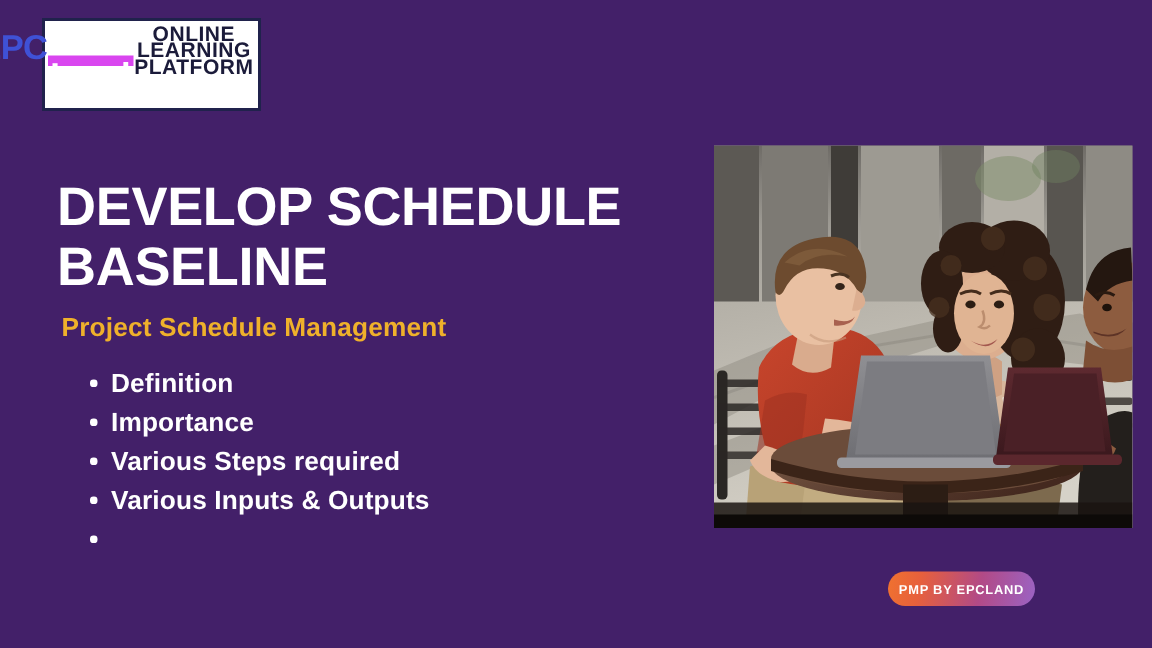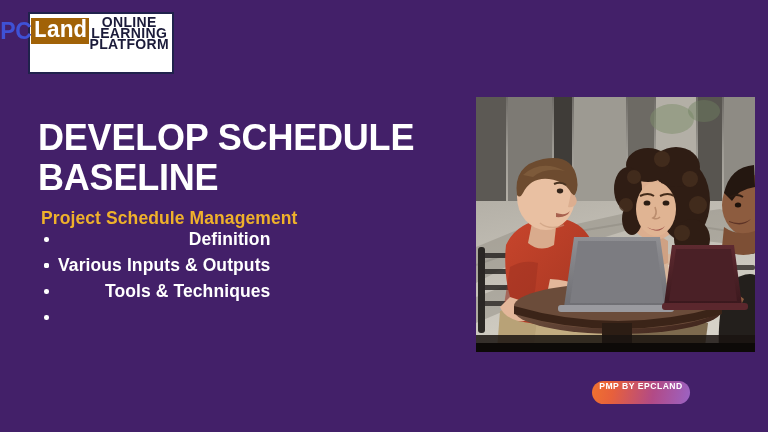--- a/index.html
+++ b/index.html
@@ -41,26 +41,27 @@
   }
   .logo-epc {
     color: #3f51d6;
     font-size: 23px;
     font-weight: bold;
     letter-spacing: -0.5px;
     font-family: "Liberation Sans", sans-serif;
   }
   .logo-land {
     color: #ffffff;
-    background: #a16207;
+    background: #d946ef;
     font-size: 23px;
     font-weight: bold;
     letter-spacing: -0.5px;
     padding: 0 3px 0 2px;
-    font-family: Liberation Mono, monospace;
+    font-family: Liberation Sans, sans-serif;
+    margin-top: 19px;
   }
   .logo-tagline {
     text-align: center;
     color: #1b1b3a;
     font-size: 14px;
     font-weight: bold;
     letter-spacing: 0.35px;
     line-height: 11px;
     font-family: "Liberation Sans", sans-serif;
   }
@@ -102,24 +103,23 @@
     font-weight: bold;
     letter-spacing: 0.1px;
     font-family: "Liberation Sans", sans-serif;
   }
 
   
   .bullets {
     position: absolute;
     left: 43px;
     top: 226px;
-    margin: 0;
+    margin: 16px;
     padding: 0;
     list-style: none;
-    text-align: right;
   }
   .bullets li {
     position: relative;
     color: #ffffff;
     font-size: 17.5px;
     font-weight: bold;
     line-height: 26px;
     padding-left: 15px;
     letter-spacing: 0.1px;
     font-family: "Liberation Sans", sans-serif;
@@ -153,20 +153,21 @@
     top: 381px;
     width: 98px;
     height: 23px;
     border-radius: 12px;
     background: linear-gradient(100deg, #f0722f 0%, #e7603c 22%, #b24a86 62%, #9b63c4 100%);
     color: #ffffff;
     font-size: 8.6px;
     font-weight: bold;
     letter-spacing: 0.5px;
     display: flex;
+    align-items: center;
     justify-content: center;
     font-family: "Liberation Sans", sans-serif;
   }
 </style>
 </head>
 <body>
 
 <div id="slide">
 
   <div class="logo-box">
@@ -177,23 +178,23 @@
     <div class="logo-tagline">ONLINE LEARNING PLATFORM</div>
   </div>
 
   <h1 class="headline">DEVELOP SCHEDULE
 BASELINE</h1>
 
   <div class="subtitle">Project Schedule Management</div>
 
   <ul class="bullets">
     <li><span class="dot"></span><span>Definition</span></li>
-    <li><span class="dot"></span></li>
+    <li><span class="dot"></span><span>Importance</span></li>
+    <li><span class="dot"></span><span>Various Steps required</span></li>
     <li><span class="dot"></span><span>Various Inputs &amp; Outputs</span></li>
-    <li><span class="dot"></span><span>Tools &amp; Techniques</span></li>
     <li><span class="dot"></span></li>
   </ul>
 
   <div class="photo">
     <svg width="279" height="255" viewBox="0 0 279 255" xmlns="http://www.w3.org/2000/svg" aria-hidden="true">
       <defs>
         <linearGradient id="bgwall" x1="0" y1="0" x2="0" y2="1">
           <stop offset="0" stop-color="#6f6c67"></stop>
           <stop offset="0.45" stop-color="#9d9a93"></stop>
           <stop offset="1" stop-color="#b9b5ac"></stop>

